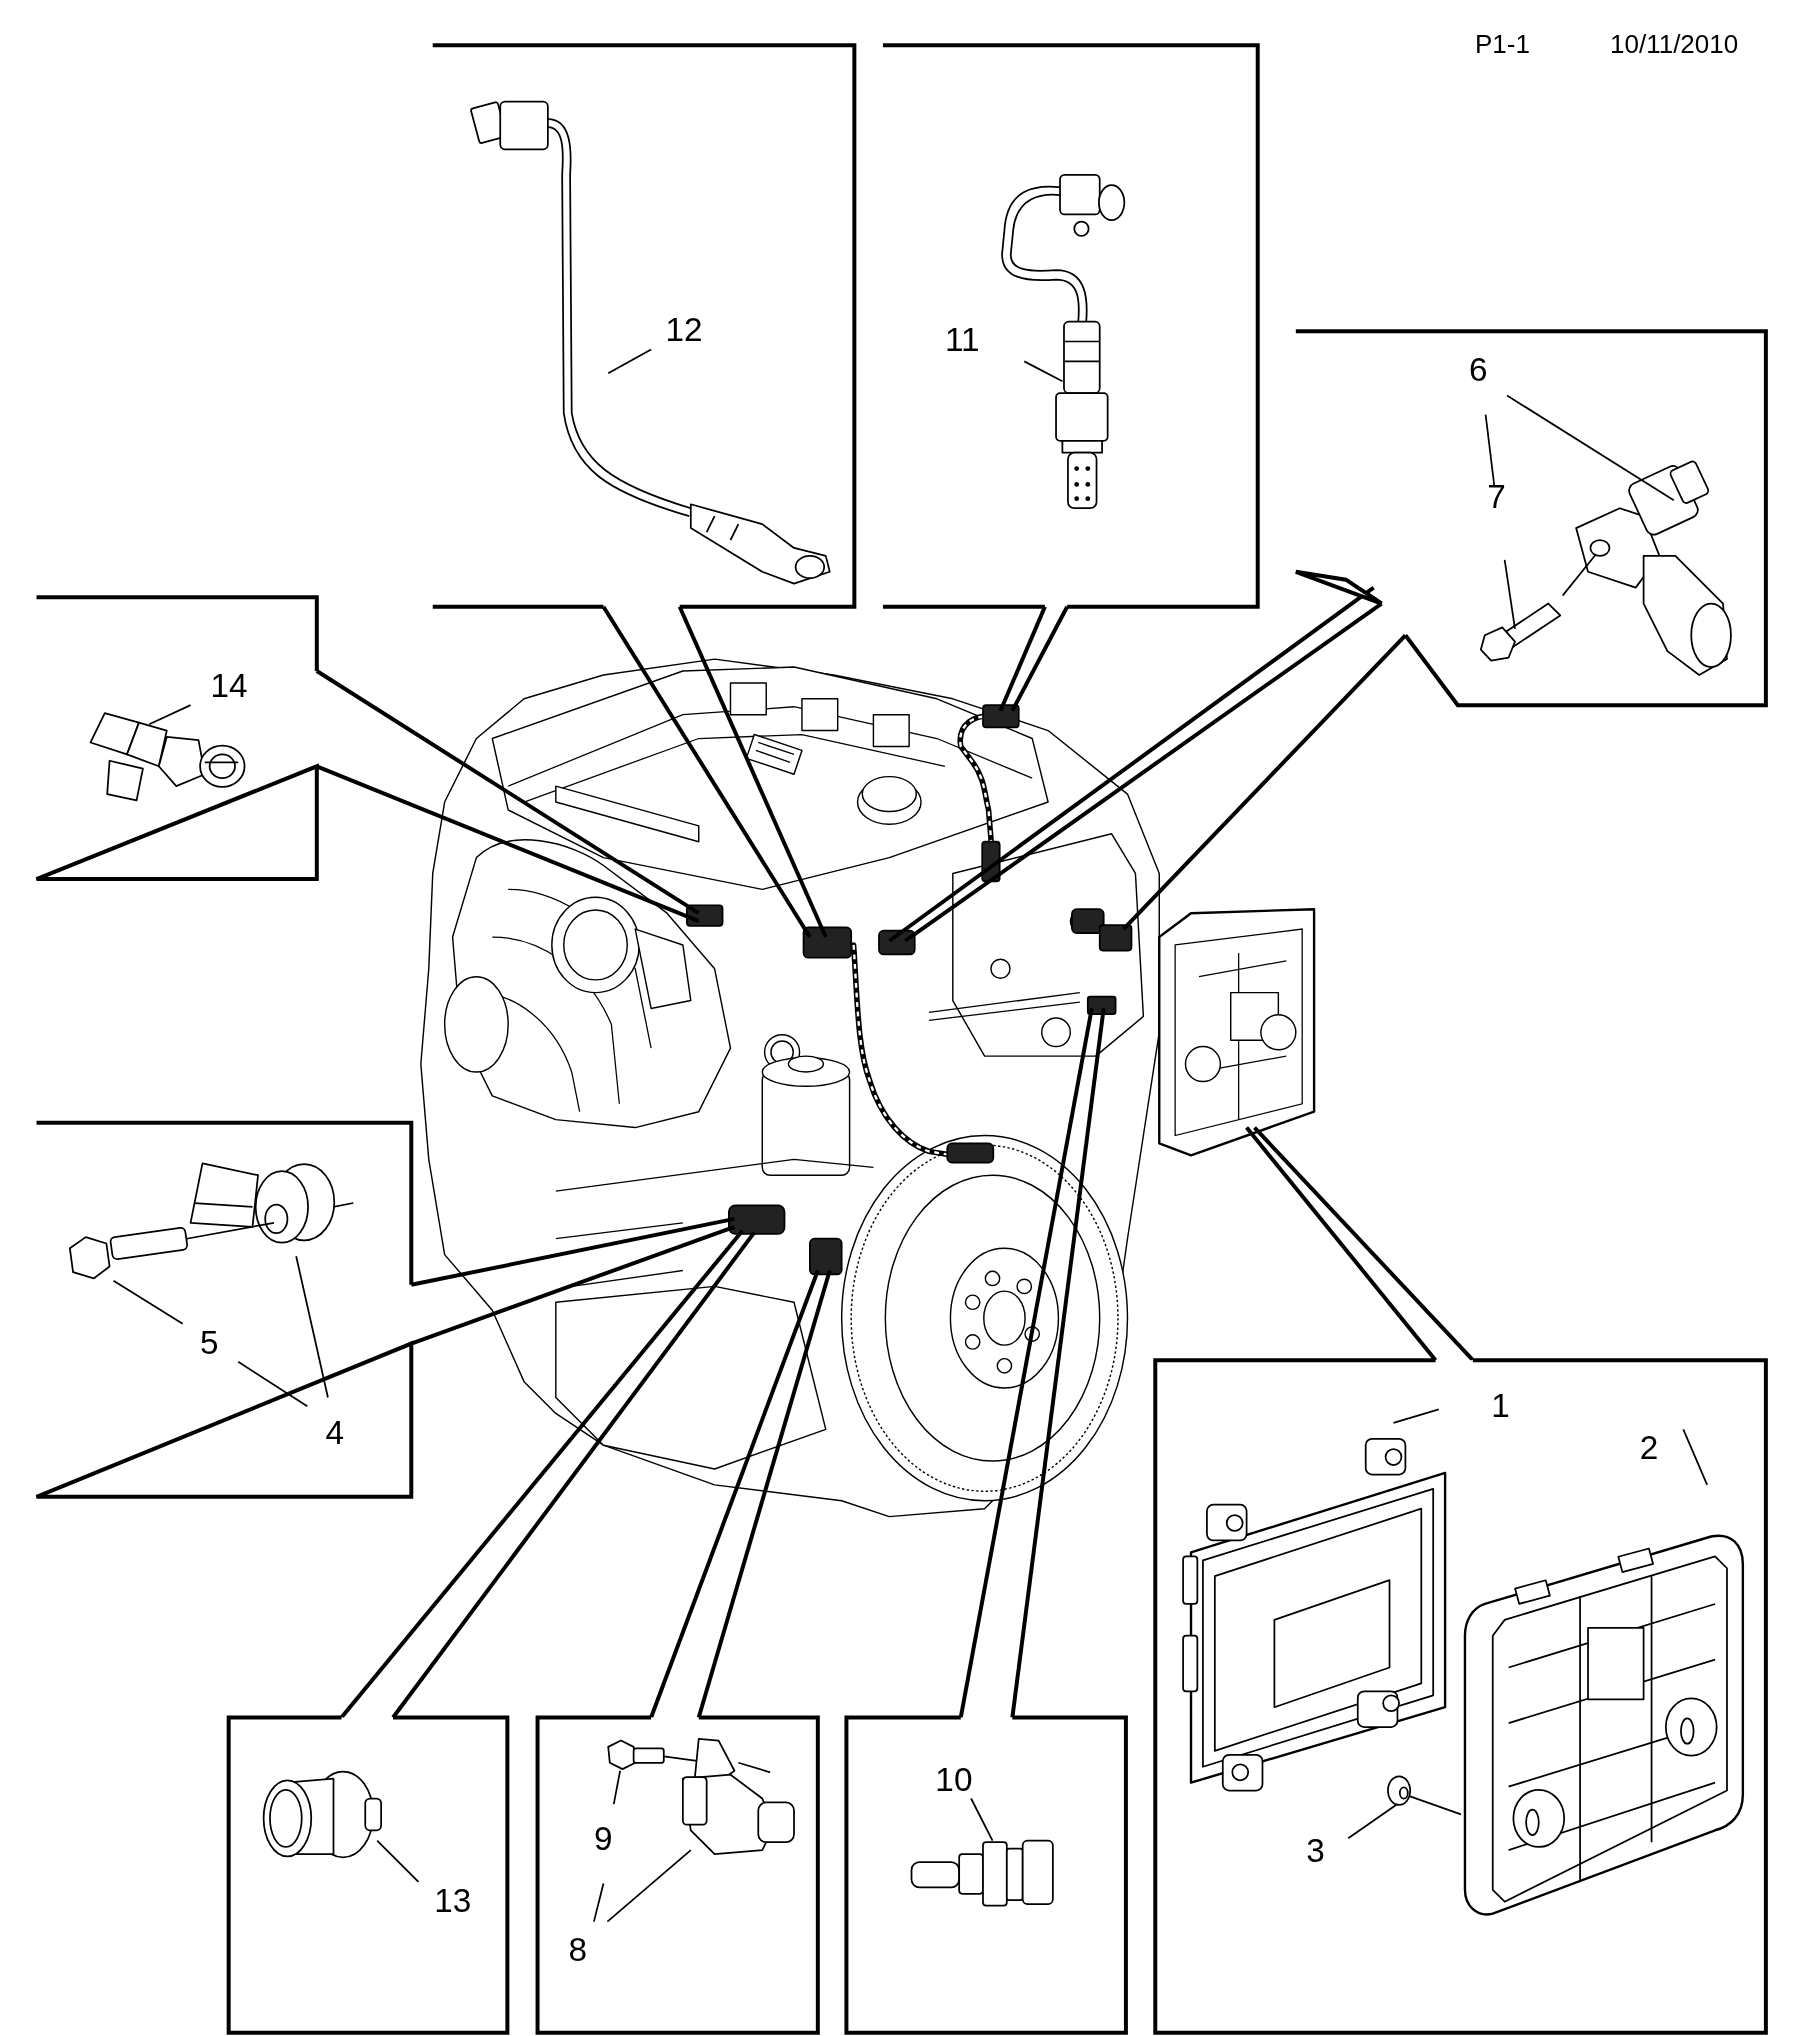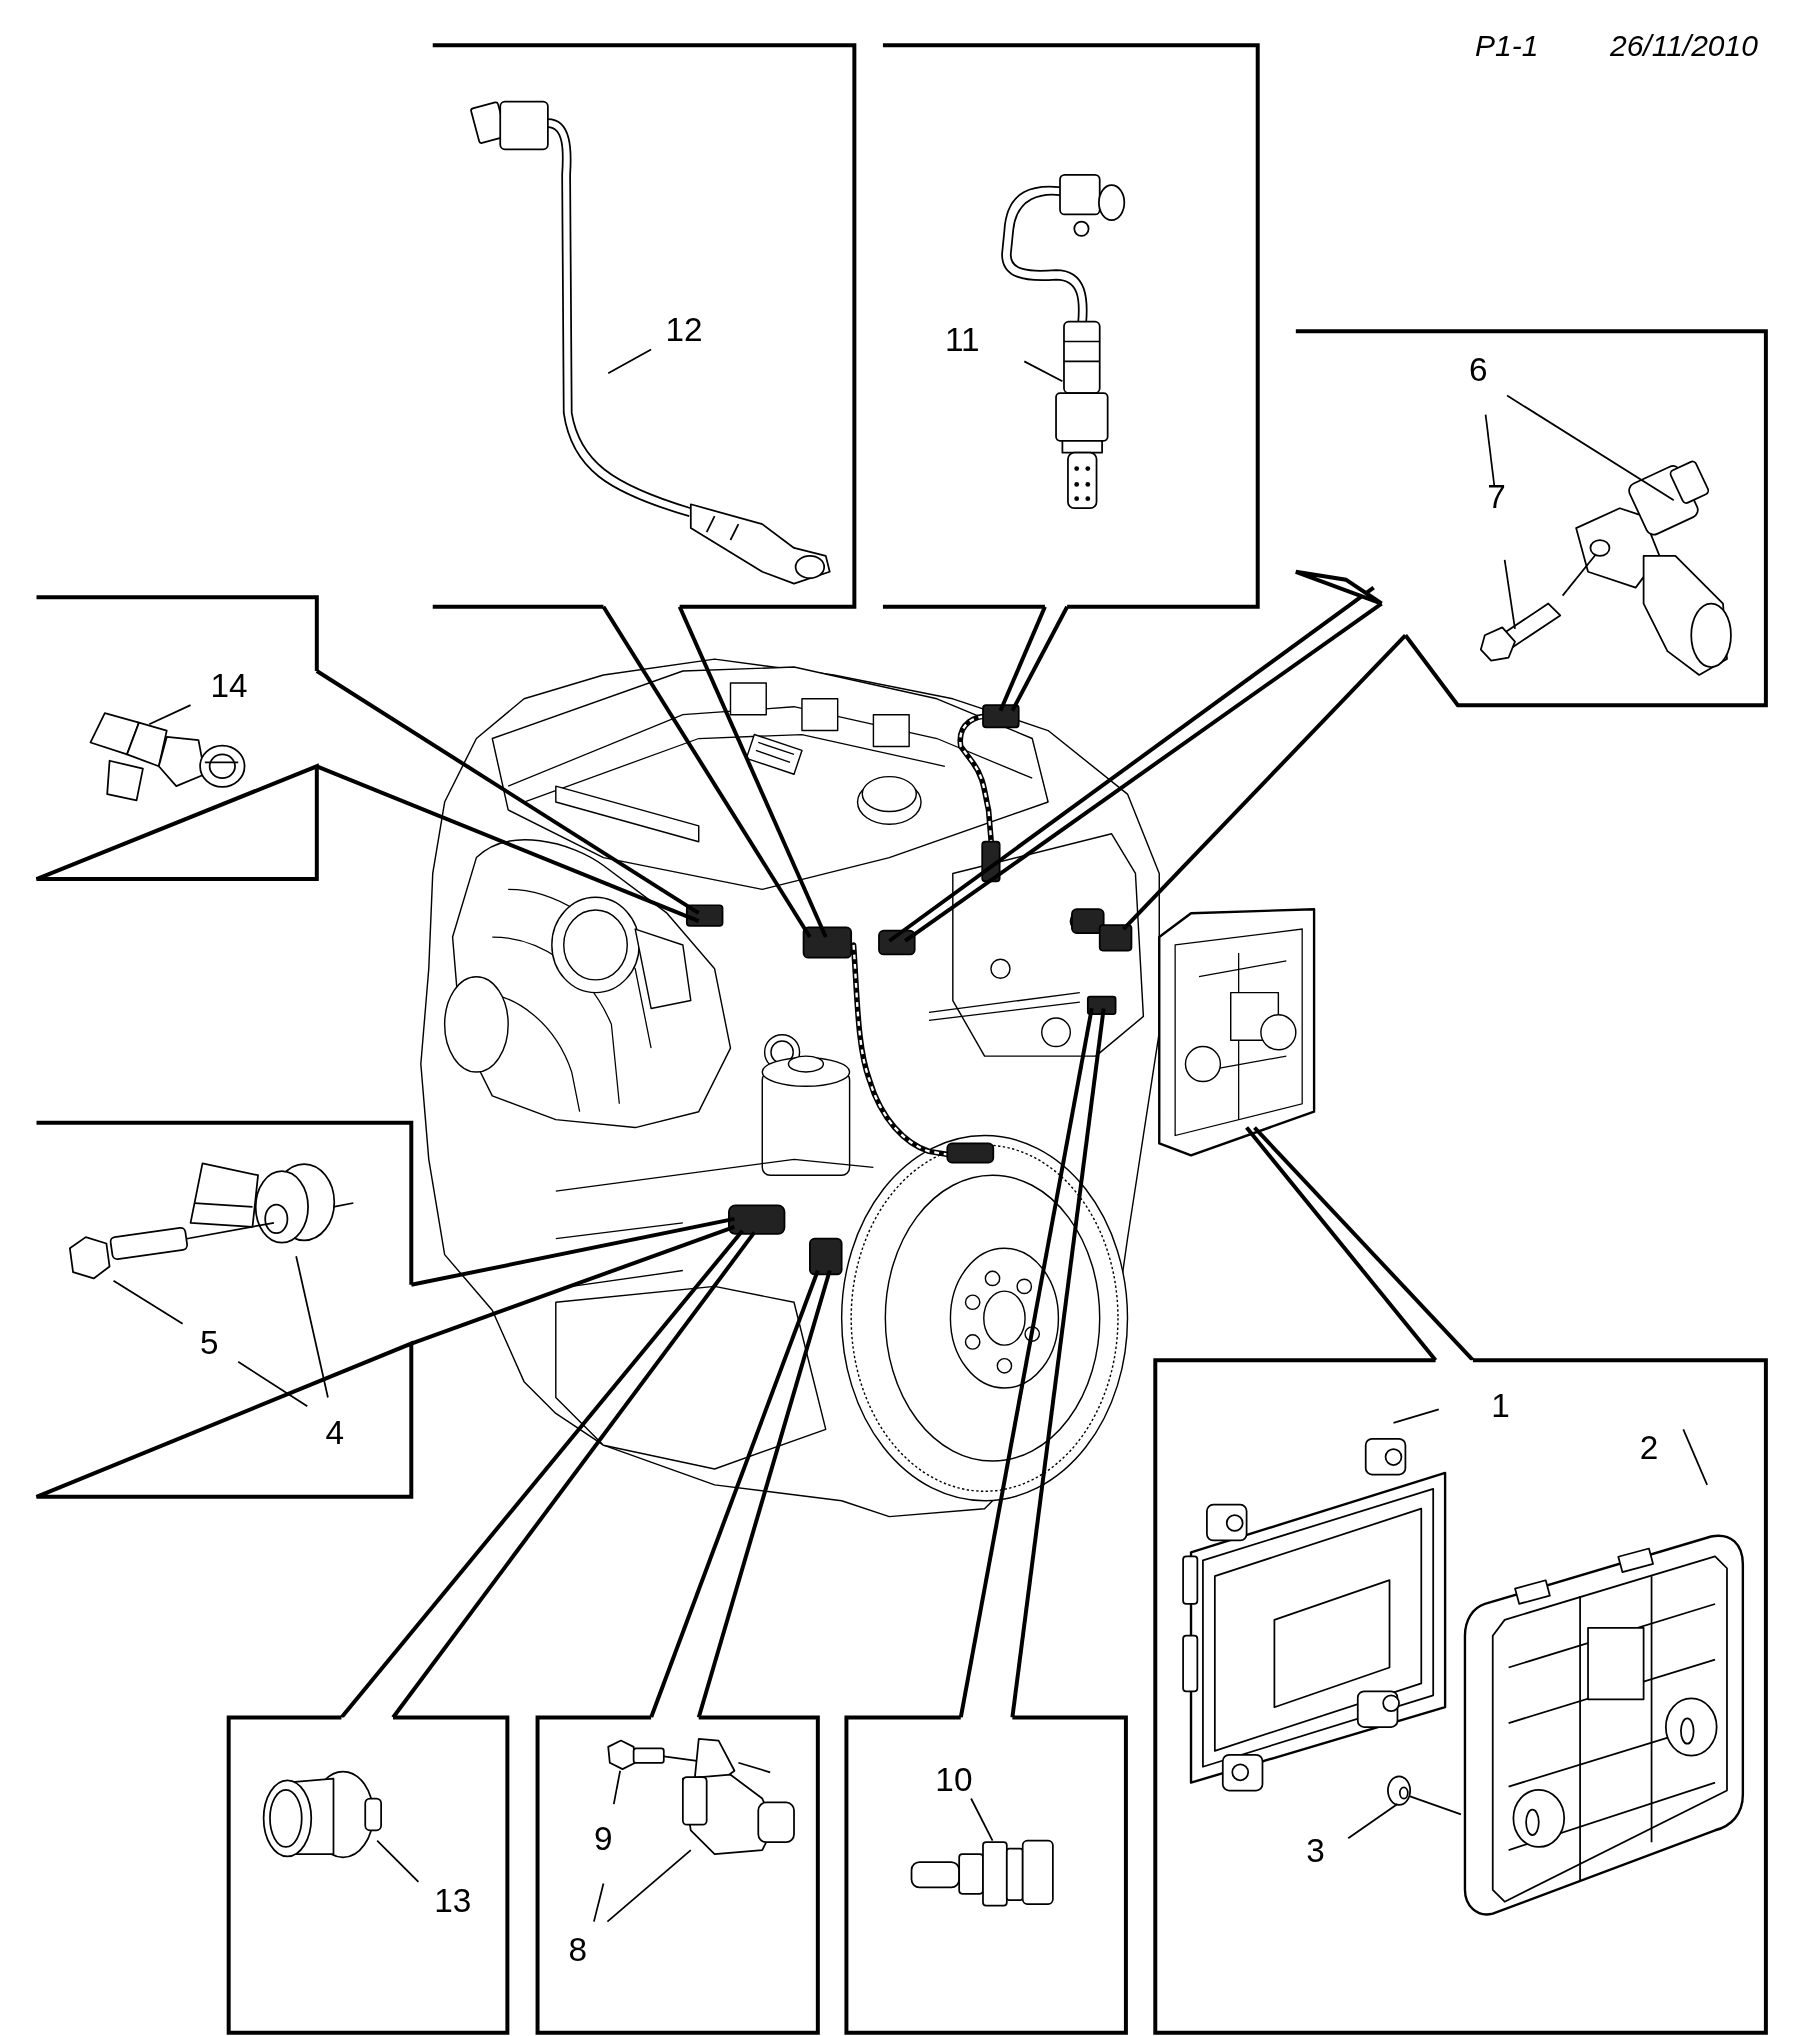--- a/index.html
+++ b/index.html
@@ -1,37 +1,37 @@
 <!DOCTYPE html>
 <html style="font-size:12.7px"><head>
 <meta charset="utf-8">
 <style>
   html, body { margin:0; padding:0; background:#ffffff; }
   body { width:1804px; height:2036px; position:relative; overflow:hidden;
          font-family:"Liberation Sans", sans-serif; color:#000; }
-  .header-text { position:absolute; top:29px; font-size:30px; font-family:"Liberation Sans", sans-serif;font-style:italic; }
+  .header-text { position:absolute; top:29px; font-size:26px; font-family:"Liberation Sans", sans-serif; }
   #page-ref { left:1475px; }
   #page-date { left:1610px; }
   svg#diagram { position:absolute; left:0; top:0; }
   .callout-num { font-family:"Liberation Sans", sans-serif; font-size:42px; fill:#000; }
   .box { fill:#fff; stroke:#000; stroke-width:5; }
   .leader { stroke:#000; stroke-width:5; fill:none; }
   .thin { stroke:#000; stroke-width:2.2; fill:none; }
   .part { stroke:#000; stroke-width:2.2; fill:#fff; stroke-linejoin:round; }
   .part-dark { stroke:#000; stroke-width:2.2; fill:#222; }
   .engine { stroke:#000; stroke-width:1.8; fill:#fff; stroke-linejoin:round; }
   .engine-line { stroke:#000; stroke-width:1.6; fill:none; }
   .wire { stroke:#000; stroke-width:7; fill:none; stroke-linecap:round; }
   .wire-in { stroke:#fff; stroke-width:3; fill:none; stroke-dasharray:6 6; }
 </style>
 </head>
 <body>
 
 <div class="header-text" id="page-ref">P1-1</div>
-<div class="header-text" id="page-date">26/11/2010</div>
+<div class="header-text" id="page-date">10/11/2010</div>
 
 <svg id="diagram" width="1804" height="2036" viewBox="0 0 2272 2564">
 
   <g>
 
     <path class="engine" d="M560,1010 L600,930 L660,880 L760,850 L900,830 L1050,850 L1200,880 L1320,920 L1420,1000 L1460,1100 L1460,1300 L1440,1430 L1420,1560 L1400,1700 L1340,1800 L1240,1900 L1120,1910 L1060,1890 L900,1870 L760,1820 L700,1780 L660,1740 L620,1650 L560,1580 L540,1460 L530,1340 L540,1220 L545,1100 Z"></path>
 
     <path class="engine" d="M620,930 L860,845 L1000,840 L1180,880 L1300,930 L1320,1010 L1120,1080 L960,1120 L760,1080 L640,1020 Z"></path>
     <path class="engine-line" d="M640,990 L860,900 L1000,890 L1180,930 L1300,980"></path>
     <path class="engine-line" d="M660,1010 L880,930 L1010,925 L1190,965"></path>

